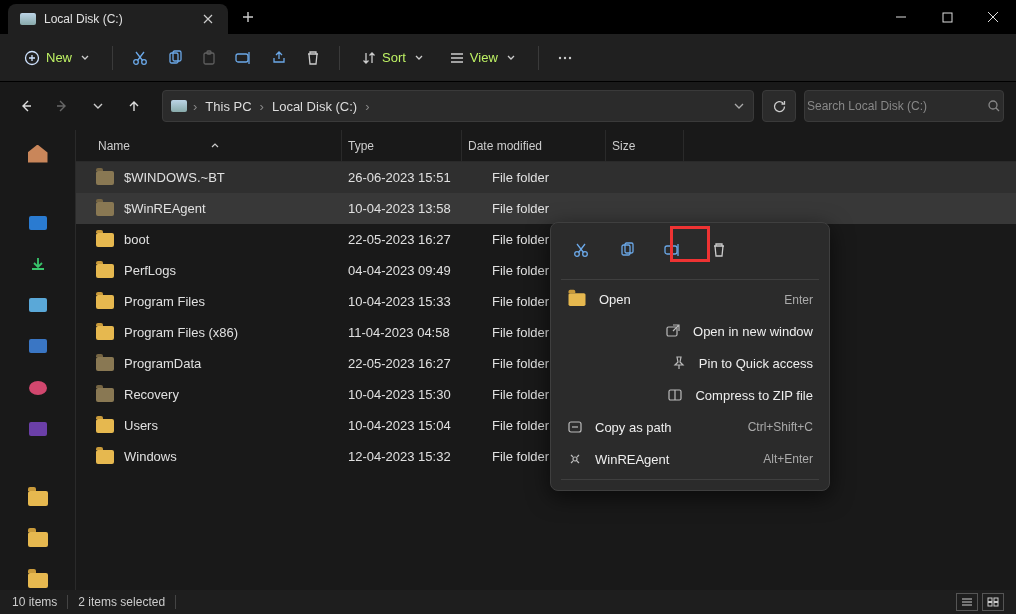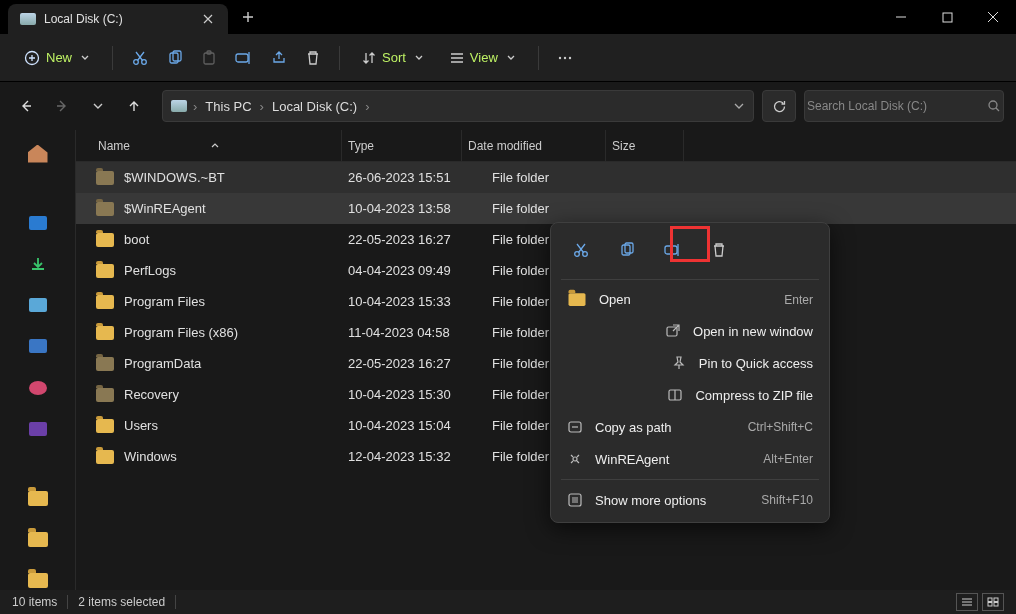--- a/index.html
+++ b/index.html
@@ -450,28 +450,20 @@
   </div>
   <div class="ctx-row">
     <svg width="16" height="16" viewBox="0 0 16 16">
         <circle cx="8" cy="8" r="2" fill="none" stroke="#bbb" stroke-width="1.2"></circle>
         <path d="M4 4l2 2M10 10l2 2M12 4l-2 2M6 10l-2 2" stroke="#bbb" stroke-width="1.2"></path>
       </svg>
     <span>WinREAgent</span>
       <span class="sc">Alt+Enter</span>
   </div>
   <div class="ctx-sep"></div>
-  <div class="ctx-row">
-    <svg width="16" height="16" viewBox="0 0 16 16">
-        <rect x="2" y="2" width="12" height="12" rx="2" fill="none" stroke="#bbb" stroke-width="1.2"></rect>
-        <path d="M5 6h6M5 8h6M5 10h6" stroke="#bbb" stroke-width="1"></path>
-      </svg>
-    <span>Show more options</span>
-      <span class="sc">Shift+F10</span>
-  </div>
 </div>
 
 <div class="hl" style="left:670px;top:226px;width:40px;height:36px"></div>
 
 <div class="status">
   <span>10 items</span>
   <span class="sep"></span>
   <span>2 items selected</span>
   <span class="sep"></span>
   <div class="viewtoggle">

